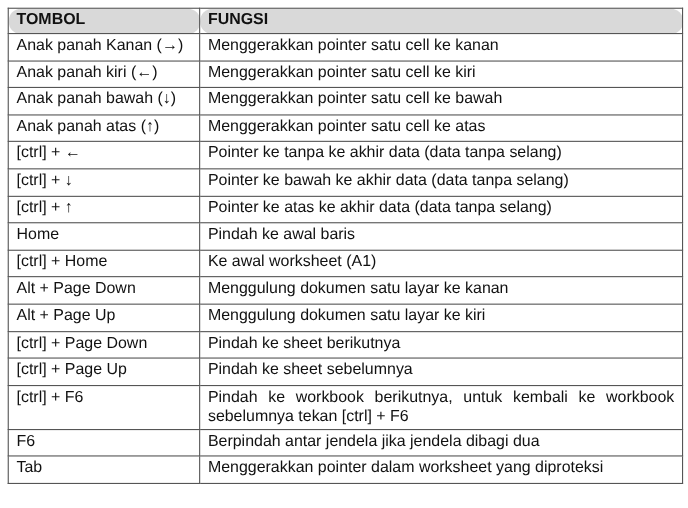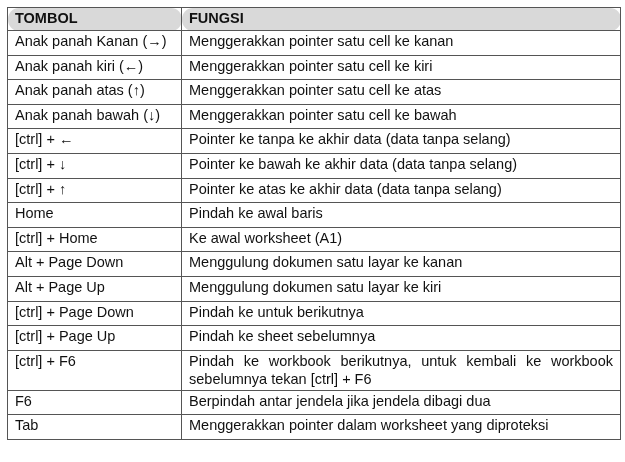--- a/index.html
+++ b/index.html
@@ -47,26 +47,26 @@
   <tbody id="tbody">
       <tr>
         <td>Anak panah Kanan (→)</td>
         <td class="desc">Menggerakkan pointer satu cell ke kanan</td>
       </tr>
       <tr>
         <td>Anak panah kiri (←)</td>
         <td class="desc">Menggerakkan pointer satu cell ke kiri</td>
       </tr>
       <tr>
+        <td>Anak panah bawah (↓)</td>
+        <td class="desc">Menggerakkan pointer satu cell ke bawah</td>
+      </tr>
+      <tr>
         <td>Anak panah atas (↑)</td>
         <td class="desc">Menggerakkan pointer satu cell ke atas</td>
-      </tr>
-      <tr>
-        <td>Anak panah bawah (↓)</td>
-        <td class="desc">Menggerakkan pointer satu cell ke bawah</td>
       </tr>
       <tr>
         <td>[ctrl] + ←</td>
         <td class="desc">Pointer ke tanpa ke akhir data (data tanpa selang)</td>
       </tr>
       <tr>
         <td>[ctrl] + ↓</td>
         <td class="desc">Pointer ke bawah ke akhir data (data tanpa selang)</td>
       </tr>
       <tr>
@@ -84,21 +84,21 @@
       <tr>
         <td>Alt + Page Down</td>
         <td class="desc">Menggulung dokumen satu layar ke kanan</td>
       </tr>
       <tr>
         <td>Alt + Page Up</td>
         <td class="desc">Menggulung dokumen satu layar ke kiri</td>
       </tr>
       <tr>
         <td>[ctrl] + Page Down</td>
-        <td class="desc">Pindah ke untuk berikutnya</td>
+        <td class="desc">Pindah ke sheet berikutnya</td>
       </tr>
       <tr>
         <td>[ctrl] + Page Up</td>
         <td class="desc">Pindah ke sheet sebelumnya</td>
       </tr>
       <tr>
         <td>[ctrl] + F6</td>
         <td class="desc justify">Pindah ke workbook berikutnya, untuk kembali ke workbook sebelumnya tekan [ctrl] + F6</td>
       </tr>
       <tr>

